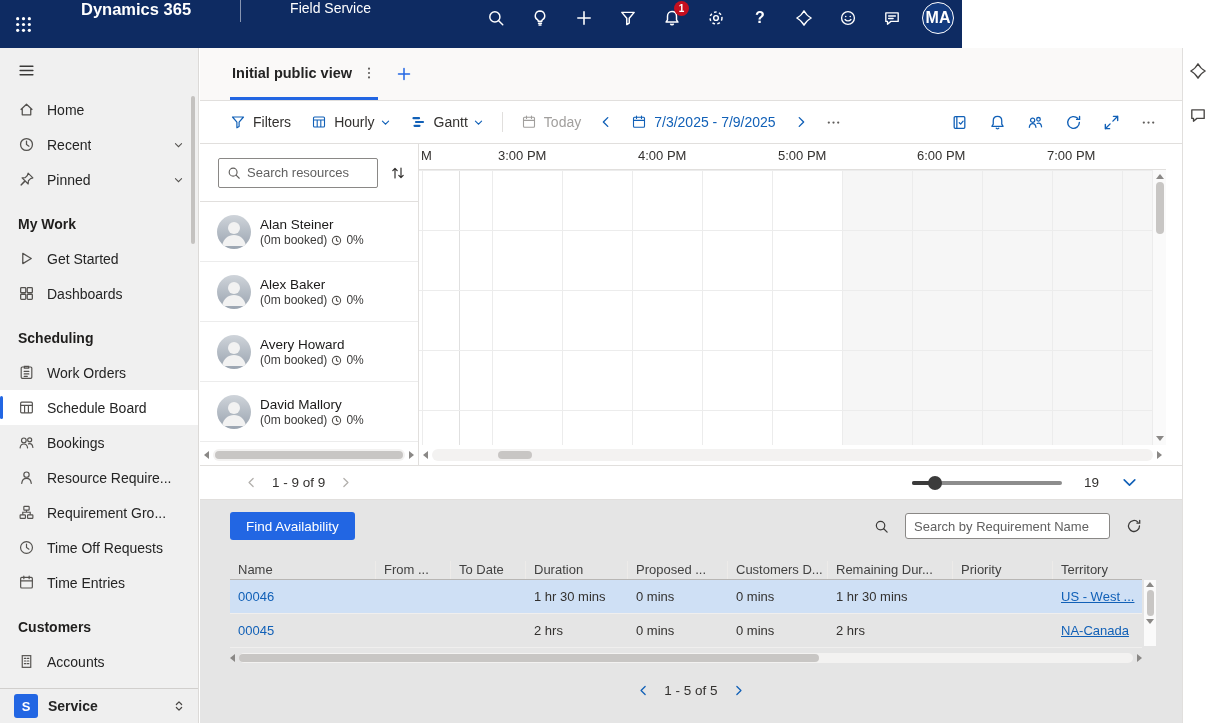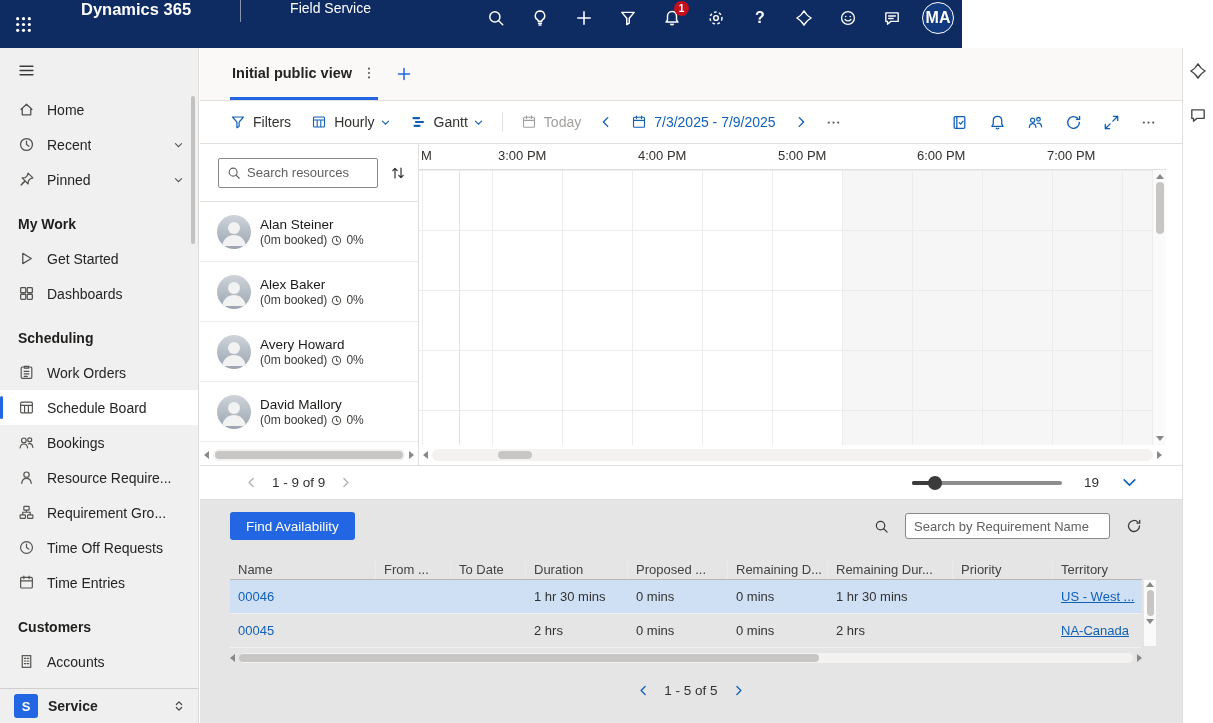--- a/index.html
+++ b/index.html
@@ -783,21 +783,21 @@
         </div>
       </div>
 
       <div class="req-table">
         <div class="req-head">
           <div class="hc c-name">Name</div>
           <div class="hc c-from">From ...</div>
           <div class="hc c-to">To Date</div>
           <div class="hc c-dur">Duration</div>
           <div class="hc c-prop">Proposed ...</div>
-          <div class="hc c-ful">Remaining D...</div>
+          <div class="hc c-ful">Customers D...</div>
           <div class="hc c-rem">Remaining Dur...</div>
           <div class="hc c-pri">Priority</div>
           <div class="hc c-ter">Territory</div>
         </div>
 
         <div class="req-row selected">
           <div class="cell c-name"><span class="link">00046</span></div>
           <div class="cell c-from"></div>
           <div class="cell c-to"></div>
           <div class="cell c-dur">1 hr 30 mins</div>

